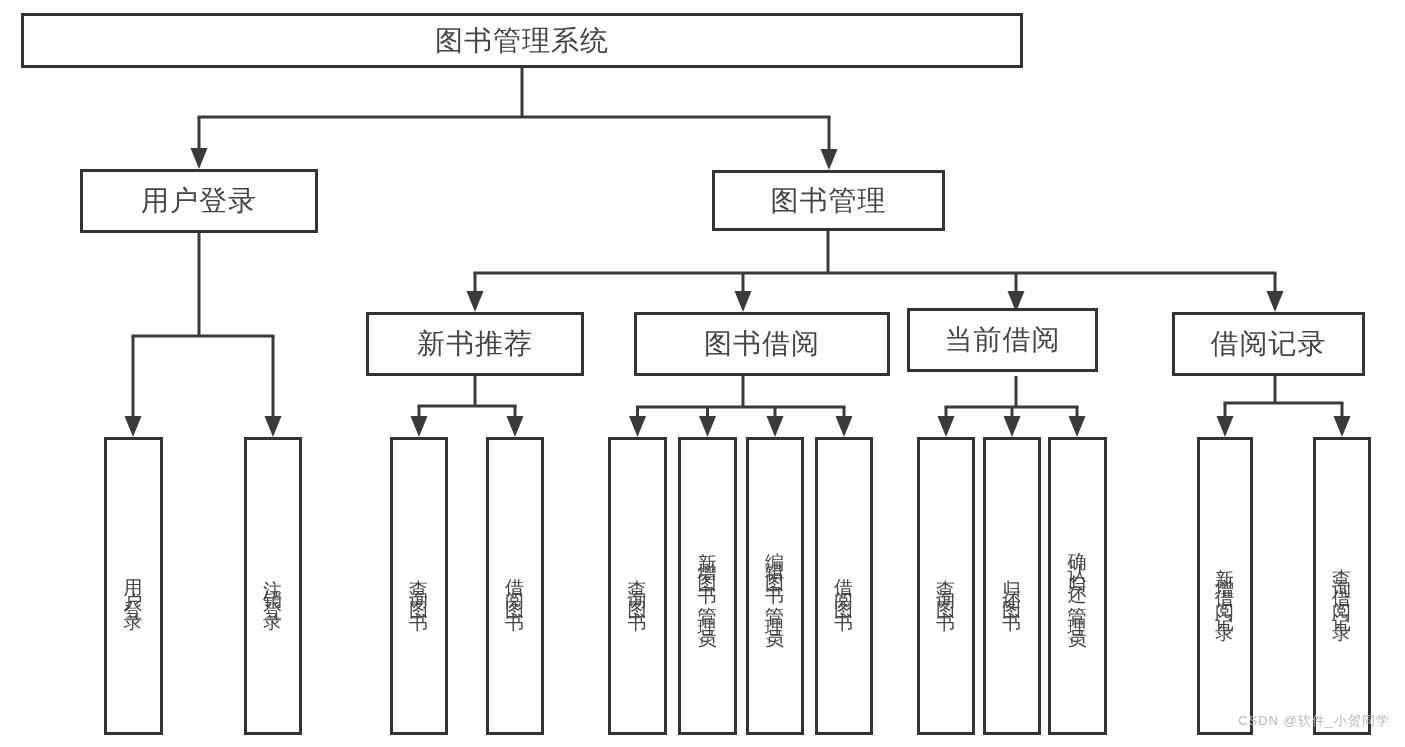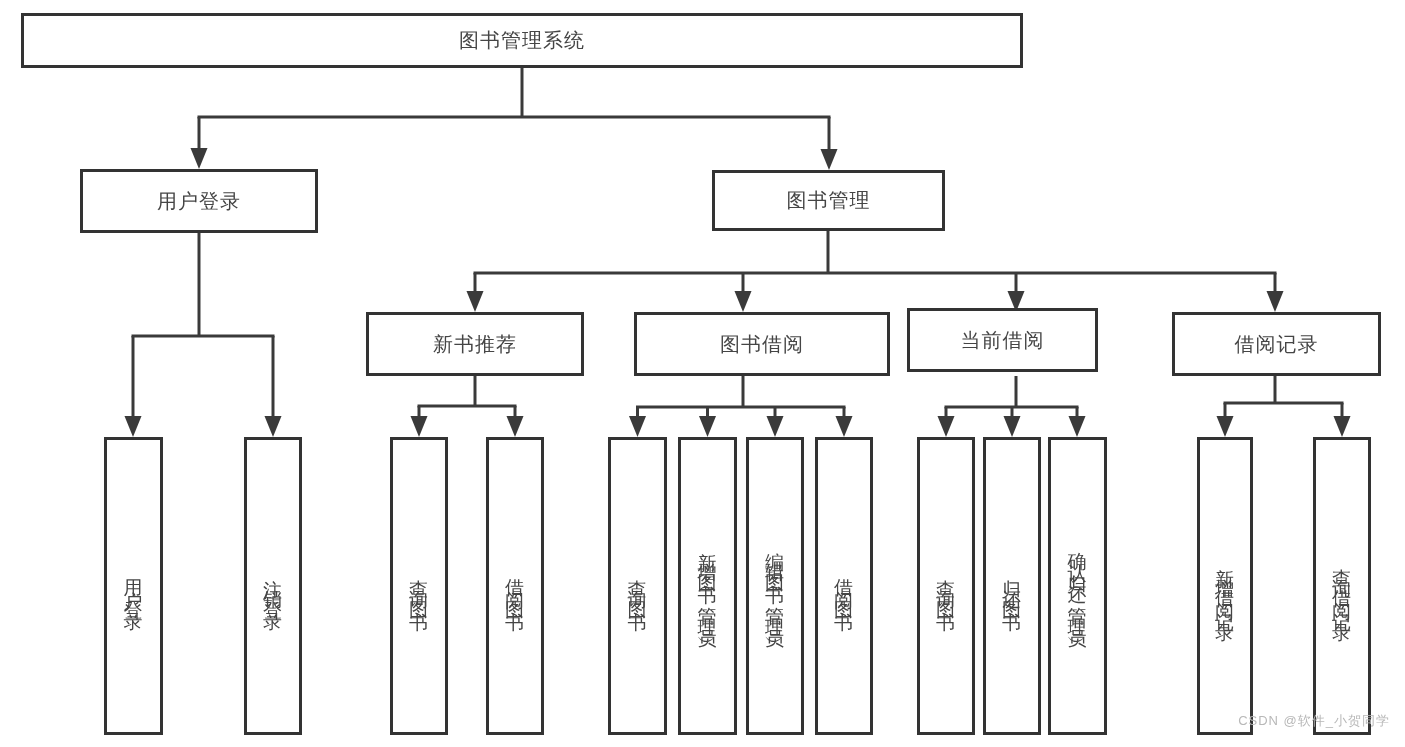--- a/index.html
+++ b/index.html
@@ -24,21 +24,21 @@
     position:absolute;
     box-sizing:border-box;
     border:3px solid var(--border);
     background:var(--bg);
     display:flex;
     align-items:center;
     justify-content:center;
     color:var(--text);
   }
   .box.h span{
-    font-size:20px;
+    font-size:28px;
     letter-spacing:1px;
     white-space:nowrap;
   }
   .box.v span{
     writing-mode:vertical-rl;
     text-orientation:mixed;
     font-size:19px;
     letter-spacing:11px;
     line-height:1;
   }
@@ -146,21 +146,21 @@
 
   <div class="box h" style="left:366px;top:312px;width:218px;height:64px;">
     <span>新书推荐</span>
   </div>
   <div class="box h" style="left:634px;top:312px;width:256px;height:64px;">
     <span>图书借阅</span>
   </div>
   <div class="box h" style="left:907px;top:308px;width:191px;height:64px;">
     <span>当前借阅</span>
   </div>
-  <div class="box h" style="left:1172px;top:312px;width:209px;height:64px;">
+  <div class="box h" style="left:1172px;top:312px;width:193px;height:64px;">
     <span>借阅记录</span>
   </div>
 
   <div class="box v" style="left:104px;top:437px;width:59px;height:298px;">
     <span>用户登录</span>
   </div>
   <div class="box v" style="left:244px;top:437px;width:58px;height:298px;">
     <span>注销登录</span>
   </div>
 

